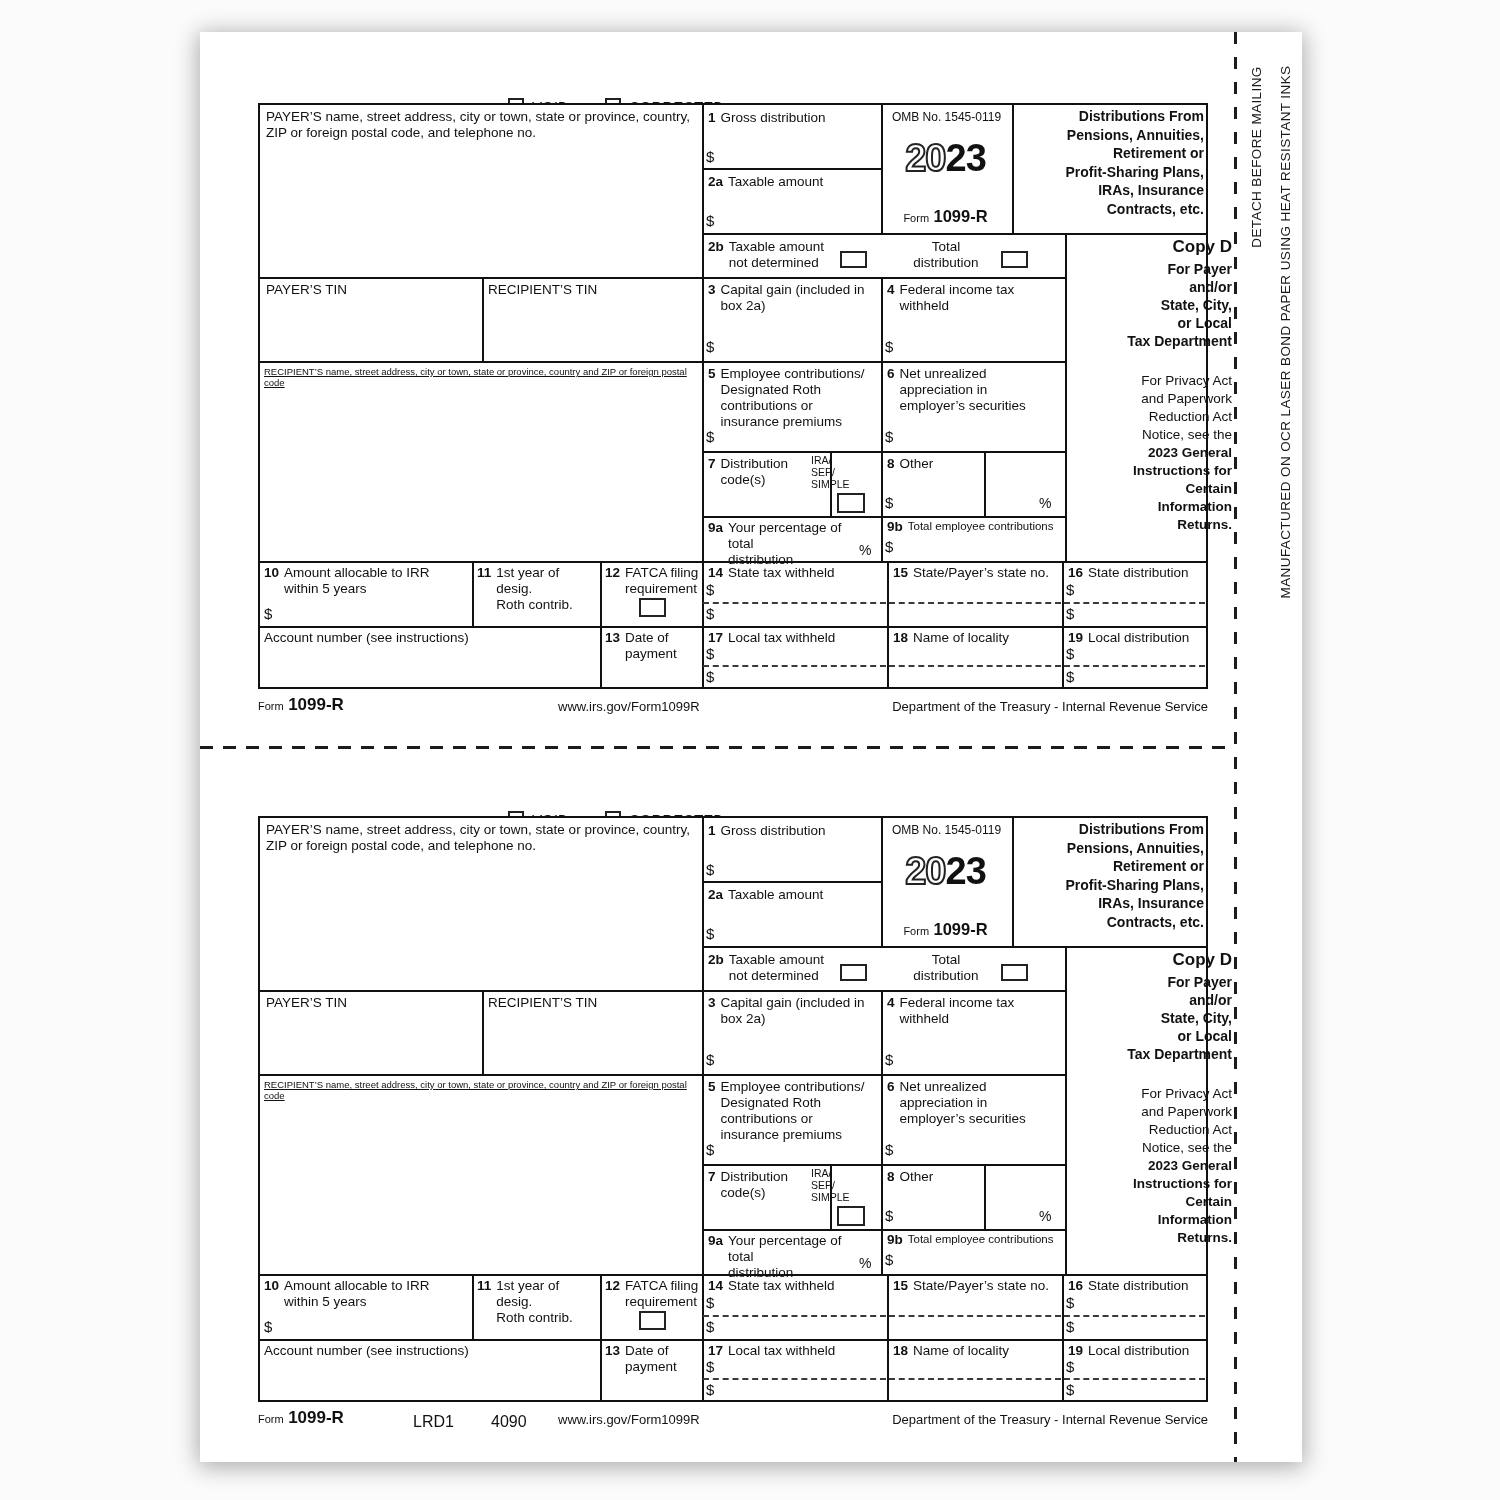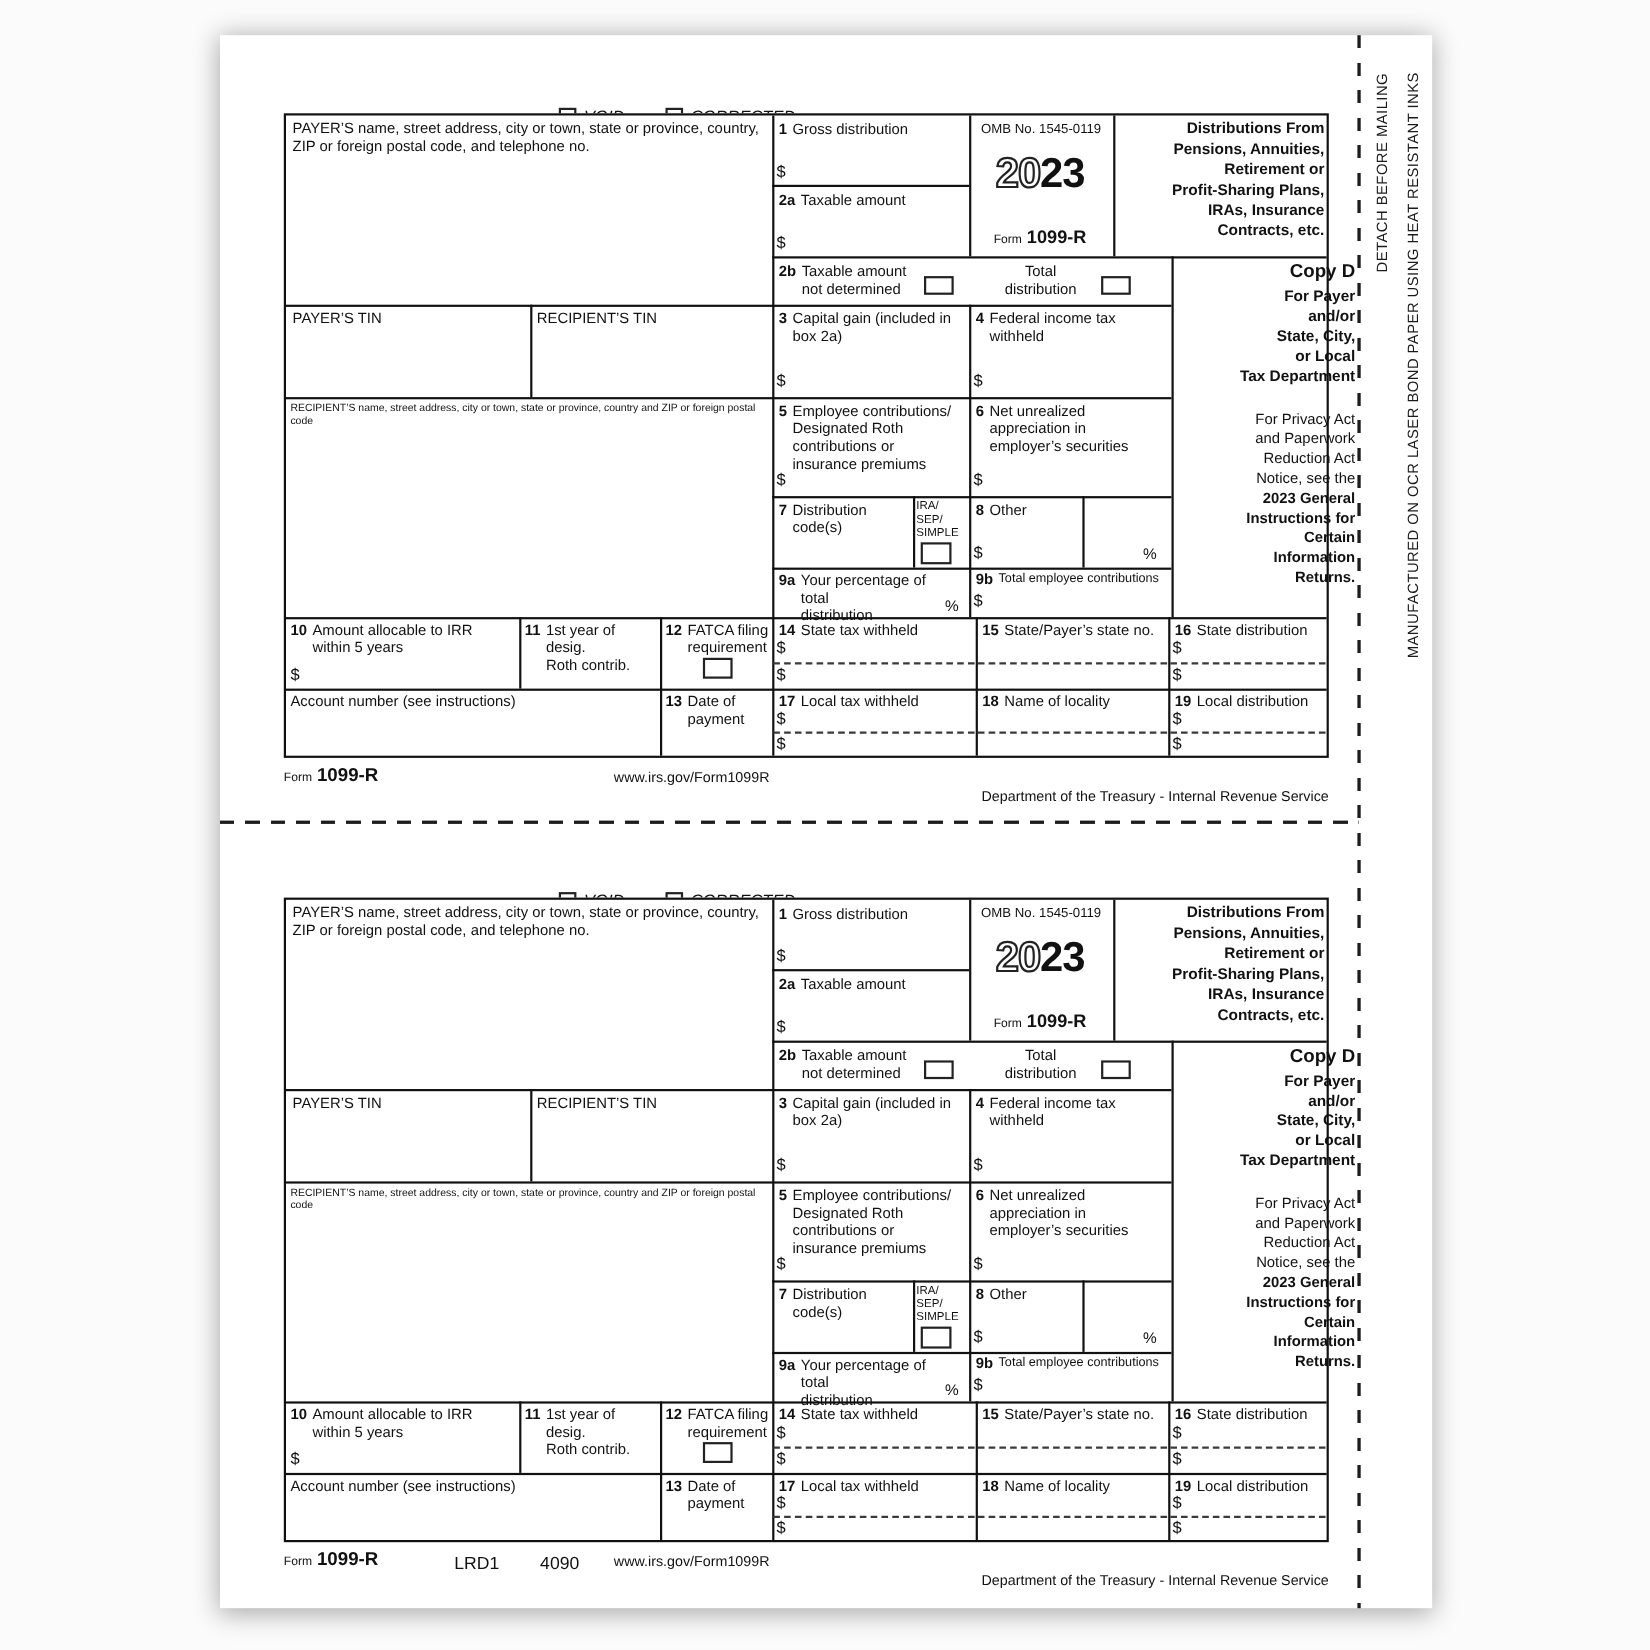--- a/index.html
+++ b/index.html
@@ -25,42 +25,42 @@
   .vl{position:absolute;width:2px;background:#111;}
   .dl{position:absolute;height:0;border-top:2px dashed #3a3a3a;}
   .lbl{position:absolute;display:flex;gap:5px;font-size:13.5px;line-height:16px;}
   .bn{font-weight:700;flex:none;}
   .bt{white-space:pre-line;}
   .sm{font-size:11.5px;line-height:13px;}
   .d{position:absolute;font-size:15px;}
   .p{position:absolute;font-size:14px;}
   .cb2{position:absolute;width:27px;height:17px;border:2px solid #222;background:#fff;box-sizing:border-box;}
   .plain{position:absolute;font-size:13.5px;line-height:16px;}
-  .tiny{position:absolute;font-size:9.5px;line-height:11px;}
+  .tiny{position:absolute;font-size:9.5px;line-height:11px;text-decoration:underline;}
   .omb{position:absolute;left:623px;top:5px;width:127px;text-align:center;font-size:12px;}
   .year{position:absolute;left:621px;top:32px;width:129px;text-align:center;font-weight:700;font-size:38px;letter-spacing:-1px;}
   .y-out{color:#fff;-webkit-text-stroke:2px #222;}
   .formline{position:absolute;left:621px;top:102px;width:129px;text-align:center;}
   .formline .fw{font-size:11px;}
   .formline .fn{font-size:16.5px;font-weight:700;}
   .hdr-title{position:absolute;left:752px;top:2px;width:196px;box-sizing:border-box;padding-right:4px;
     text-align:right;font-weight:700;font-size:14px;line-height:18.5px;white-space:pre-line;}
   .copy-panel{position:absolute;left:807px;top:132px;width:165px;text-align:right;}
   .copy-d{font-size:17px;font-weight:700;}
   .copy-for{font-size:14px;font-weight:700;line-height:18px;white-space:pre-line;margin-top:3px;}
   .privacy{font-size:13.5px;line-height:18px;white-space:pre-line;margin-top:22px;}
   .privacy-b{font-size:13.5px;font-weight:700;line-height:18px;white-space:pre-line;}
-  .ira{position:absolute;left:573px;top:349px;font-size:10.5px;line-height:12px;white-space:pre-line;}
+  .ira{position:absolute;left:551px;top:349px;font-size:10.5px;line-height:12px;white-space:pre-line;}
   .footer{position:absolute;left:0;top:612px;width:950px;height:30px;}
   .f-form{position:absolute;left:0;top:2px;}
   .f-form .fw{font-size:11px;}
   .f-form .fn{font-size:17px;font-weight:700;}
   .f-code{position:absolute;top:7px;font-size:16px;}
   .f-url{position:absolute;left:300px;top:6px;font-size:13px;}
-  .f-dept{position:absolute;right:0;top:23px;font-size:13px;}
+  .f-dept{position:absolute;right:0;top:6px;font-size:13px;}
   .ctr{text-align:center;white-space:pre-line;font-size:13.5px;line-height:16px;position:absolute;}
 </style>
 </head>
 <body>
 
 <div id="sheet">
   <div id="copies-host">
   <div class="copy">
 
     <div class="chkgrp" style="left:250px;">

